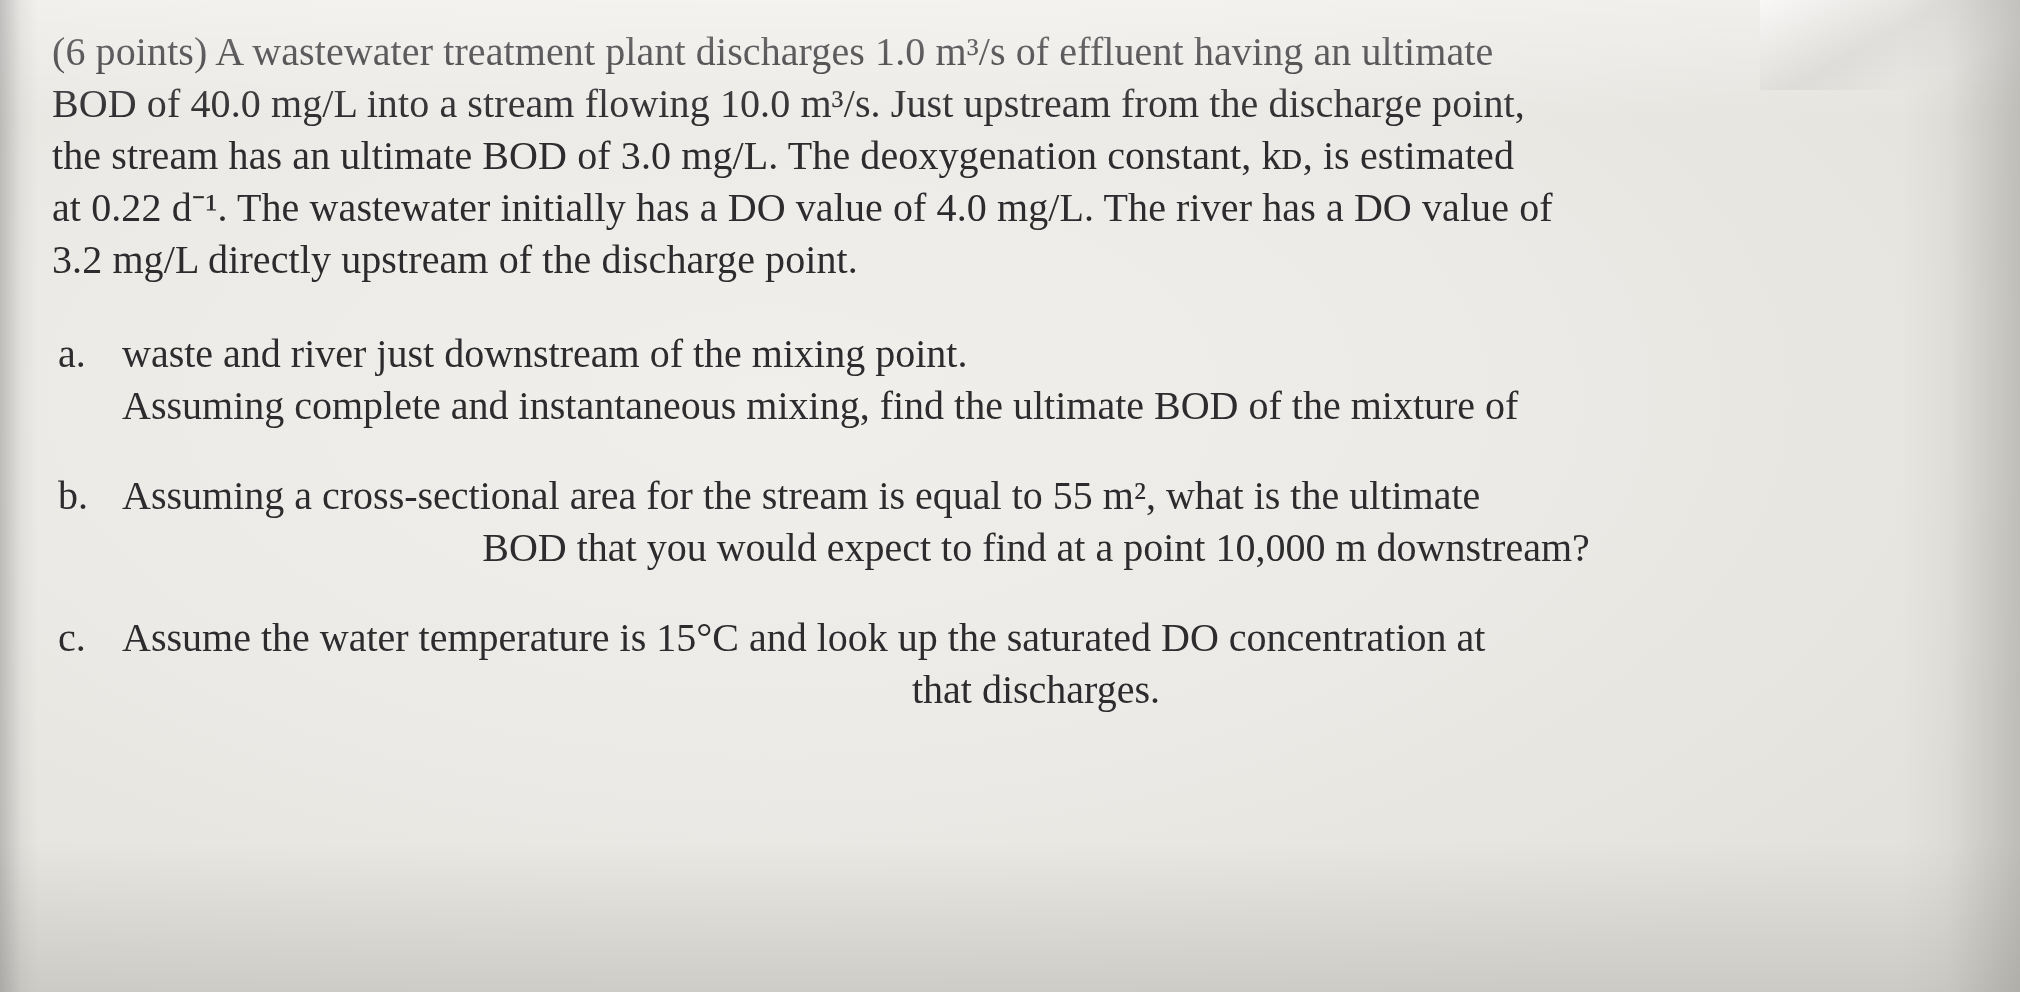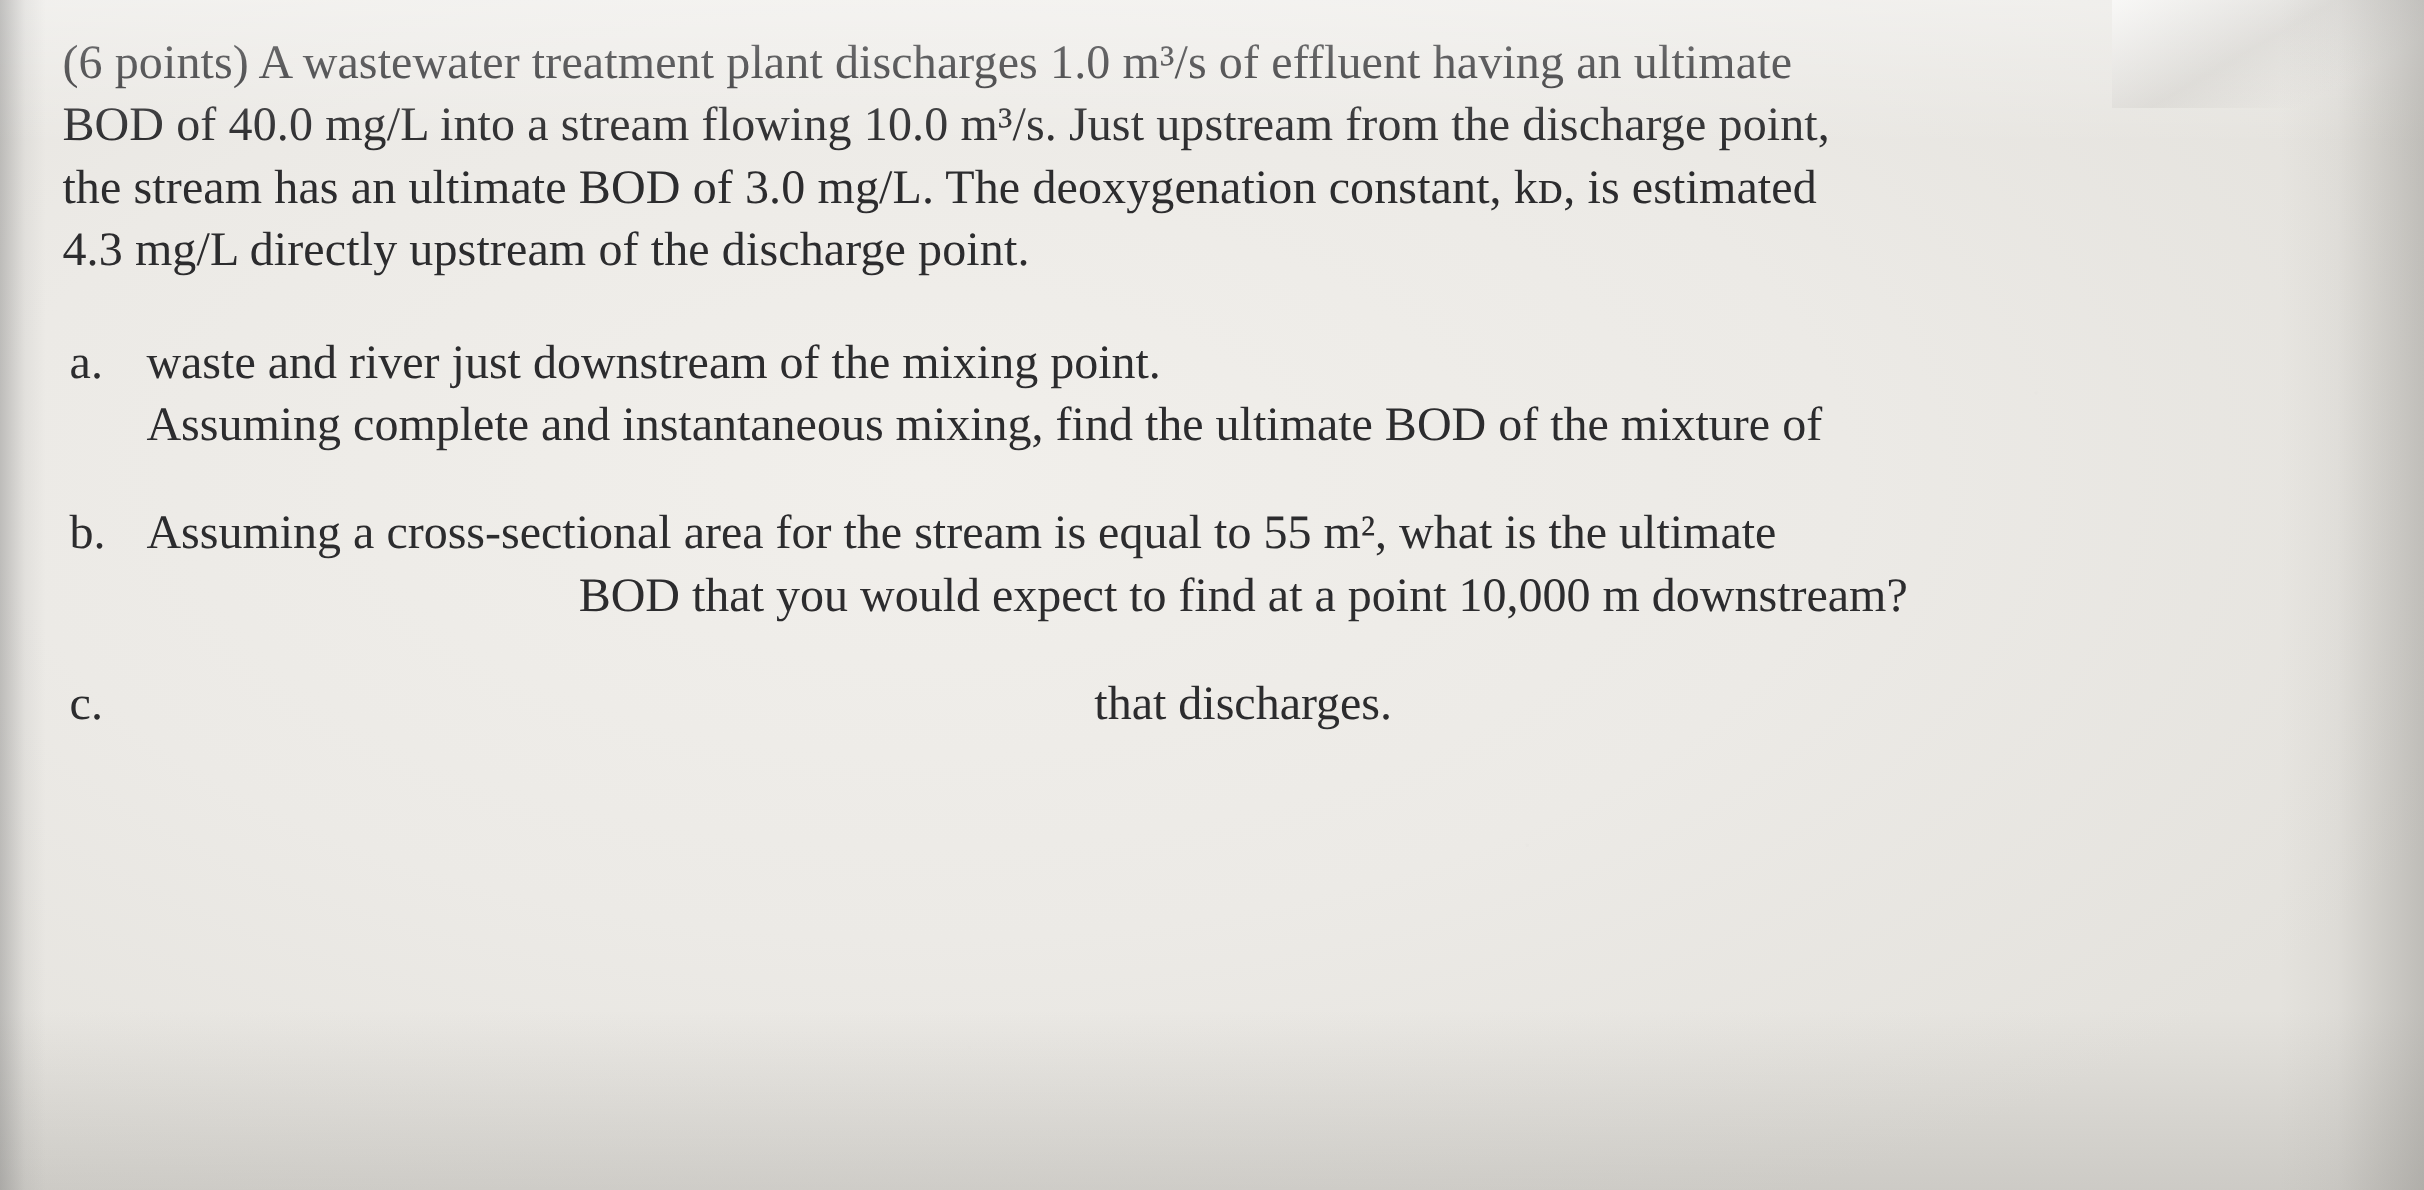--- a/index.html
+++ b/index.html
@@ -136,21 +136,22 @@
   <div id="sheen"></div>
   <div id="top-right-fold"></div>
   <div id="bottom-shade"></div>
 
   <div id="content">
 
     <p class="para">
       <span class="line">(6 points) A wastewater treatment plant discharges 1.0 m³/s of effluent having an ultimate</span>
       <span class="line">BOD of 40.0 mg/L into a stream flowing 10.0 m³/s. Just upstream from the discharge point,</span>
       <span class="line">the stream has an ultimate BOD of 3.0 mg/L. The deoxygenation constant, kᴅ, is estimated</span>
-      <span class="line">4.3 mg/L directly upstream of the discharge point.</span>
+      <span class="line">at 0.22 d⁻¹. The wastewater initially has a DO value of 4.0 mg/L. The river has a DO value of</span>
+      <span class="line">3.2 mg/L directly upstream of the discharge point.</span>
     </p>
 
     <div class="items">
 
       <div class="item item-a">
         <div class="item-marker">a.</div>
         <div class="item-text">
           <span class="line lastline">waste and river just downstream of the mixing point.</span>
           <span class="line">Assuming complete and instantaneous mixing, find the ultimate BOD of the mixture of</span>
         </div>
@@ -160,19 +161,20 @@
         <div class="item-marker">b.</div>
         <div class="item-text">
           <span class="line">Assuming a cross-sectional area for the stream is equal to 55 m², what is the ultimate</span>
           <span class="line lastline">BOD that you would expect to find at a point 10,000 m downstream?</span>
         </div>
       </div>
 
       <div class="item item-c">
         <div class="item-marker">c.</div>
         <div class="item-text">
+          <span class="line">Assume the water temperature is 15°C and look up the saturated DO concentration at</span>
           <span class="line lastline">that discharges.</span>
         </div>
       </div>
 
     </div>
   </div>
 </div>
 
 </body></html>

